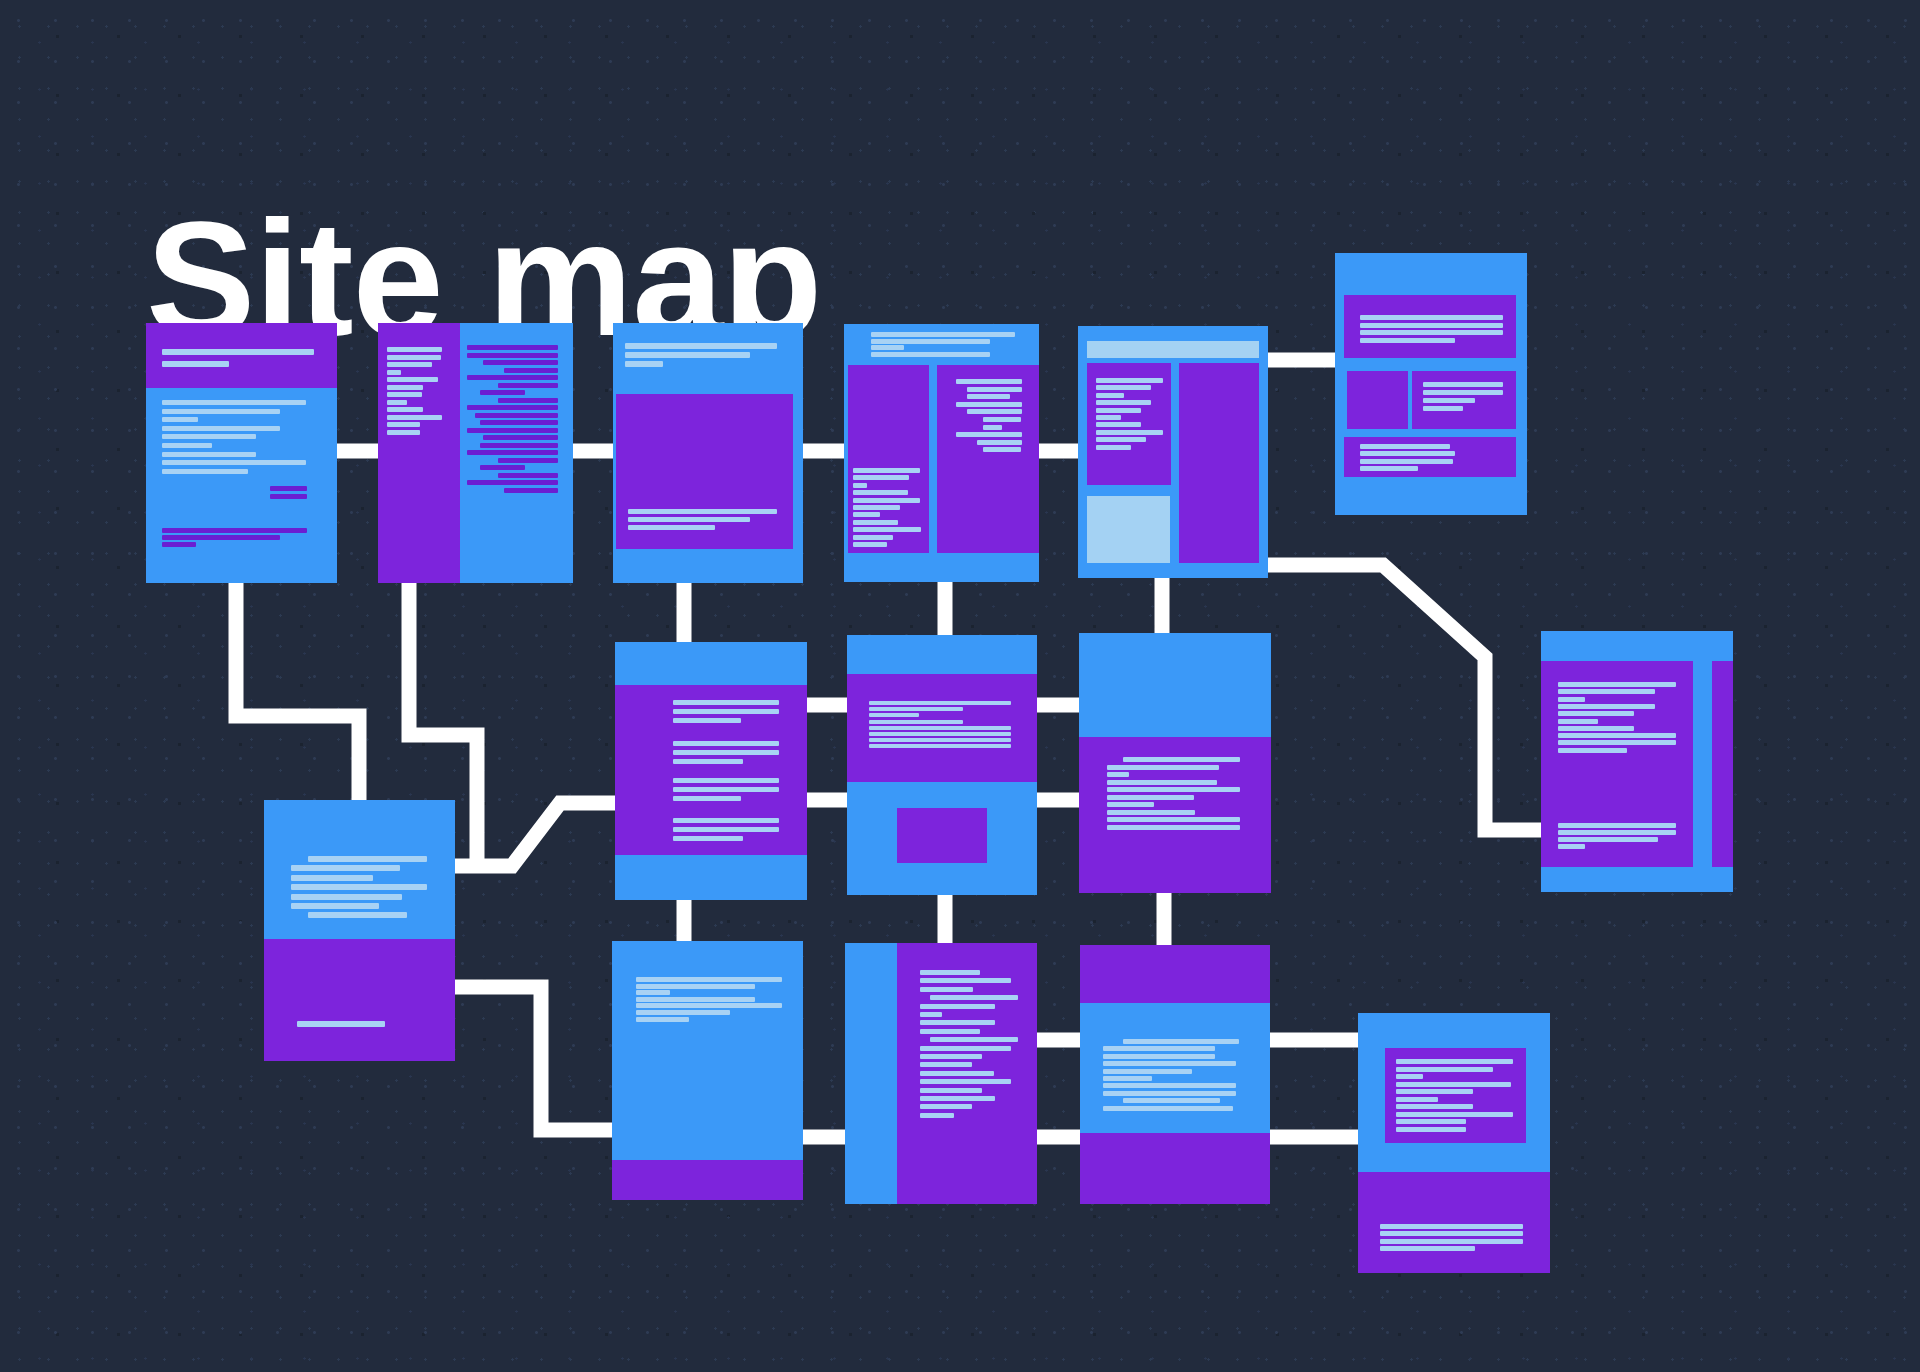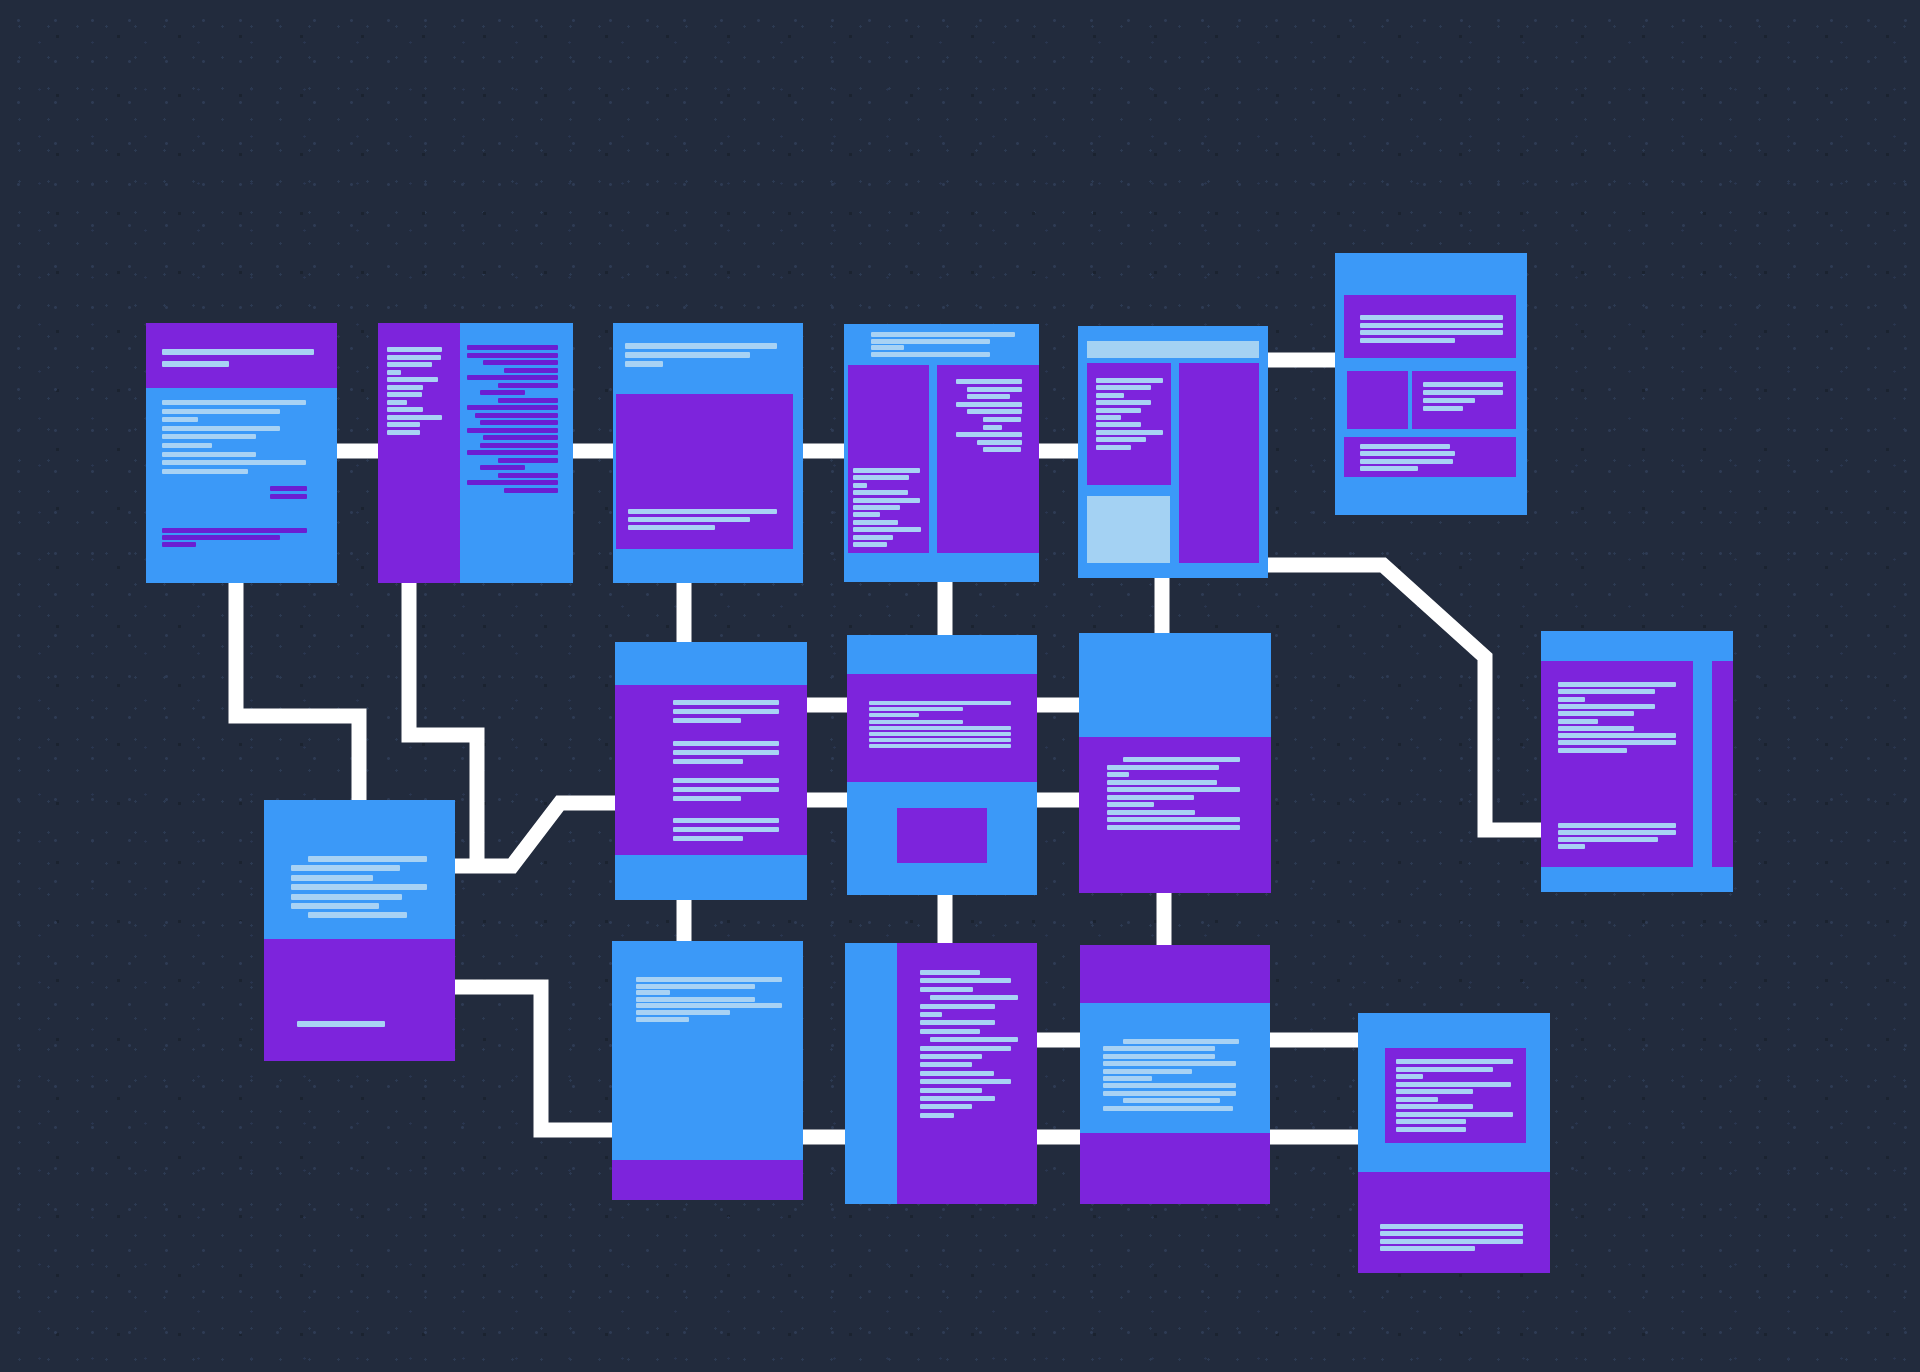--- a/index.html
+++ b/index.html
@@ -72,20 +72,21 @@
       <polyline points="684,898 684,943" stroke="#FFFFFF"></polyline>
       <polyline points="945,893 945,945" stroke="#FFFFFF"></polyline>
       <polyline points="1164,891 1164,947" stroke="#FFFFFF"></polyline>
       <polyline points="457,987 541,987 541,1130 614,1130" stroke="#FFFFFF"></polyline>
       <polyline points="801,1137 847,1137" stroke="#FFFFFF"></polyline>
       <polyline points="1035,1040 1082,1040" stroke="#FFFFFF"></polyline>
       <polyline points="1035,1137 1082,1137" stroke="#FFFFFF"></polyline>
       <polyline points="1268,1040 1360,1040" stroke="#FFFFFF"></polyline>
       <polyline points="1268,1137 1360,1137" stroke="#FFFFFF"></polyline>
     </svg>
+  <h1 id="title" style="color: rgb(255, 255, 255);">Site map</h1>
 <div class="card" style="left: 146px; top: 323px; width: 191px; height: 260px; background: rgb(59, 153, 248);">
       <div class="blk purple" style="left: 0px; top: 0px; width: 191px; height: 65px; background: rgb(125, 36, 220);"></div>
       <div class="lines" style="left: 16px; top: 26px;">
         <div class="line light" style="top: 0px; left: 0px; width: 152px; height: 6px; background: rgb(168, 210, 244);"></div>
         <div class="line light" style="top: 12px; left: 0px; width: 67px; height: 6px; background: rgb(168, 210, 244);"></div>
       </div>
       <div class="lines" style="left: 16px; top: 77px;">
         <div class="line light" style="top: 0px; left: 0px; width: 144px; height: 5px; background: rgb(168, 210, 244);"></div>
         <div class="line light" style="top: 9px; left: 0px; width: 118px; height: 5px; background: rgb(168, 210, 244);"></div>
         <div class="line light" style="top: 17px; left: 0px; width: 36px; height: 5px; background: rgb(168, 210, 244);"></div>

